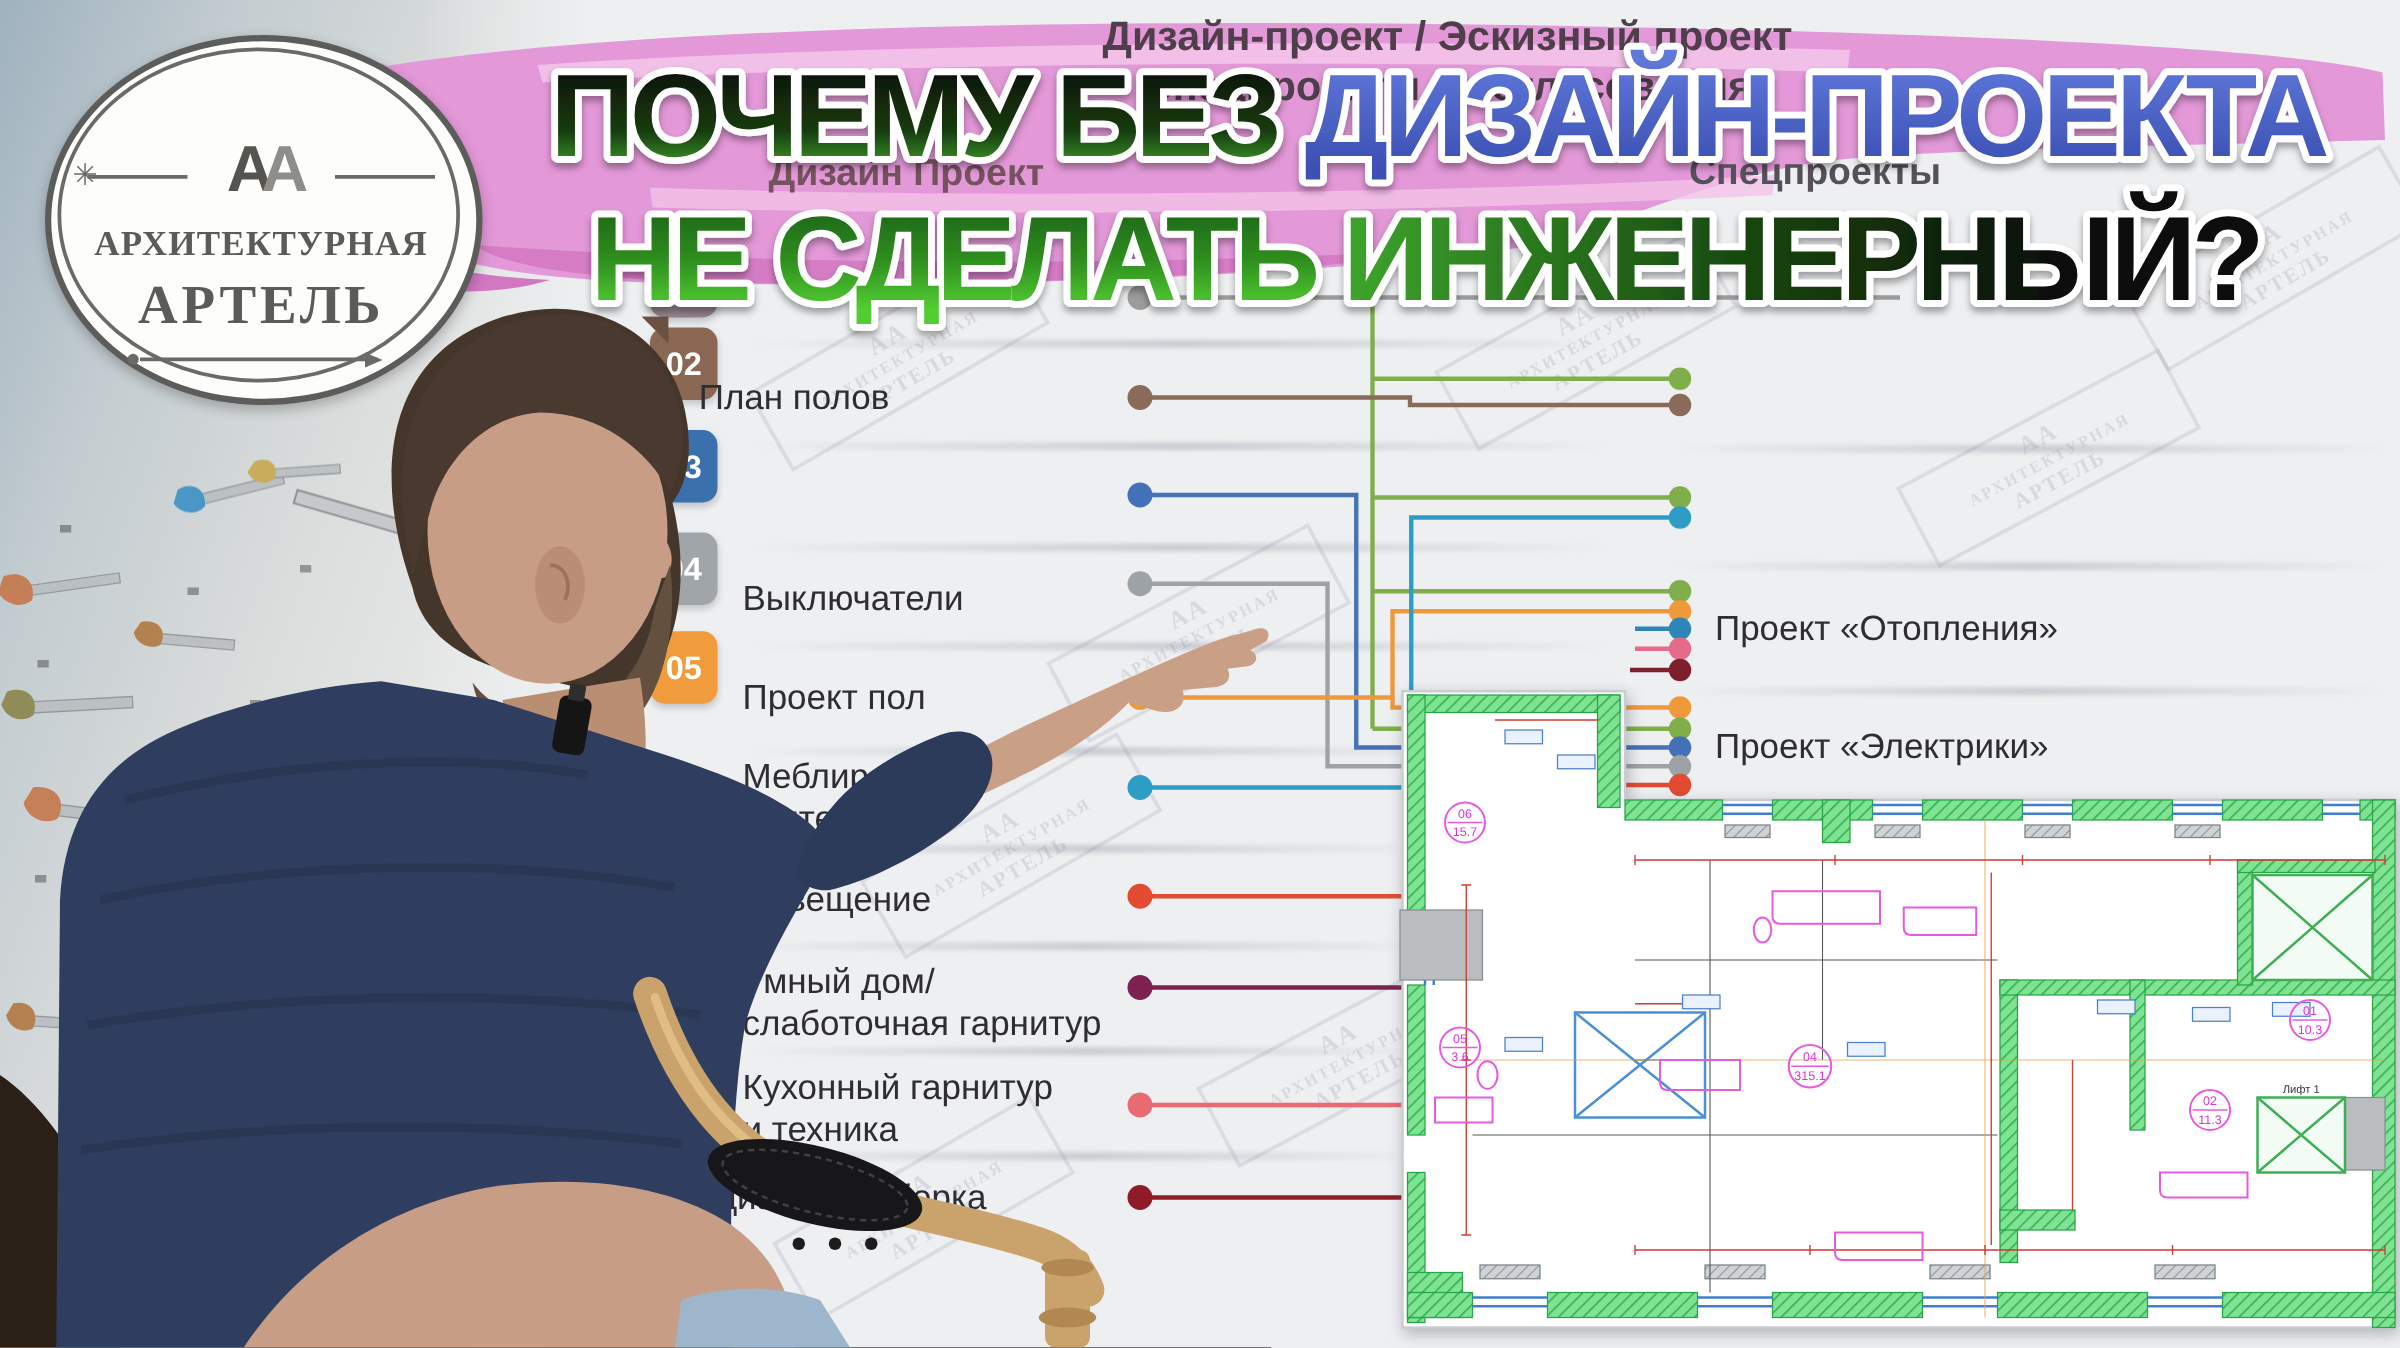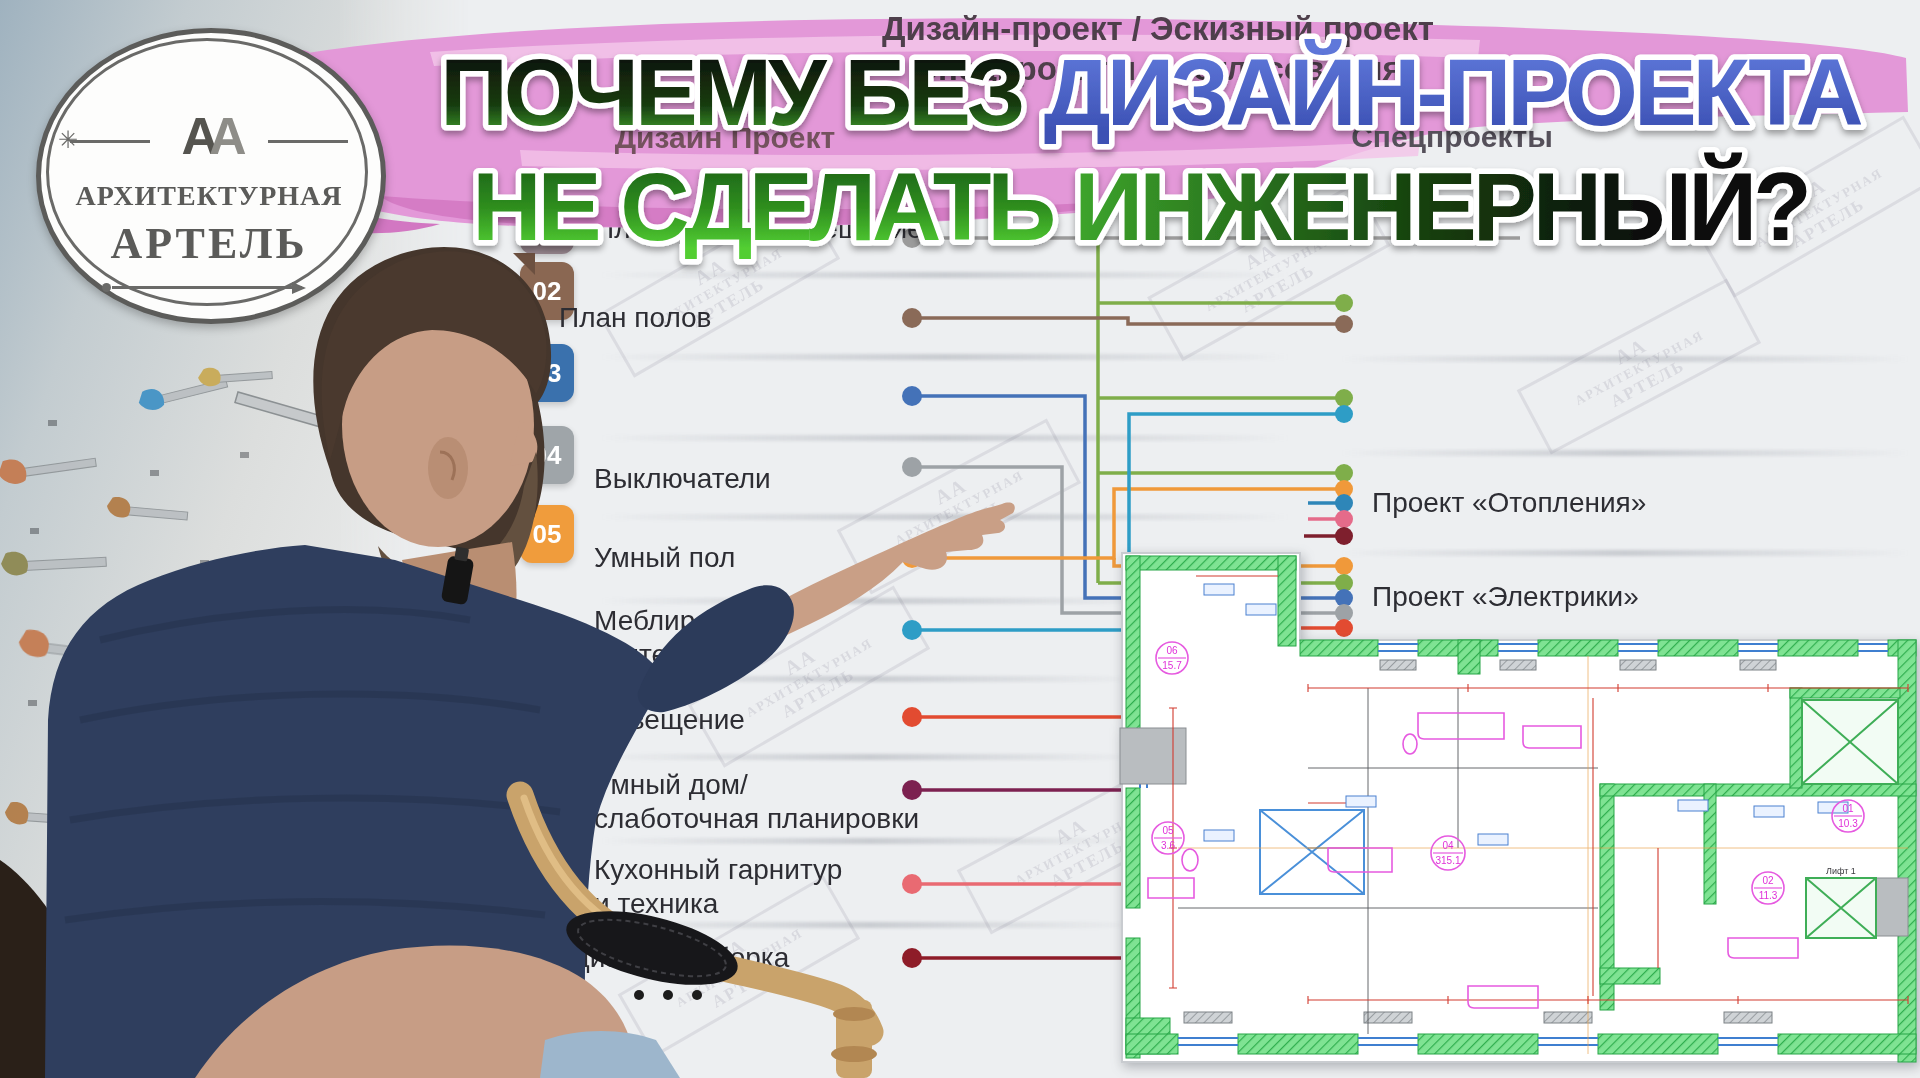--- a/index.html
+++ b/index.html
@@ -231,32 +231,31 @@
     </div>
   <div class="abs badge" style="left: 520px; top: 426px; background: rgb(159, 165, 169);">
     <i class="fold"></i>
       <span>04</span>
     </div>
   <div class="abs badge" style="left: 520px; top: 505px; background: rgb(240, 156, 60);">
     <i class="fold"></i>
       <span>05</span>
     </div>
 
-  <div class="abs stage-label" style="left:594px;top:212px">Планировочное решение</div>
   <div class="abs stage-label" style="left:559px;top:301px">План полов</div>
   <div class="abs stage-label" style="left:594px;top:462px">Выключатели</div>
-  <div class="abs stage-label" style="left:594px;top:541px">Умный пол</div>
+  <div class="abs stage-label" style="left:594px;top:541px">Проект пол</div>
   <div class="abs stage-label" style="left:594px;top:604px">
     <div>Меблировка,</div>
       <div>сантехника</div>
     </div>
   <div class="abs stage-label" style="left:594px;top:703px">Освещение</div>
   <div class="abs stage-label" style="left:594px;top:768px">
     <div>Умный дом/</div>
-      <div>слаботочная планировки</div>
+      <div>слаботочная гарнитур</div>
     </div>
   <div class="abs stage-label" style="left:594px;top:853px">
     <div>Кухонный гарнитур</div>
       <div>и техника</div>
     </div>
   <div class="abs stage-label" style="left:540px;top:941px">Радиаторы, сборка</div>
 
   <div id="more-dots" class="abs">
       <i></i>
       <i></i>

